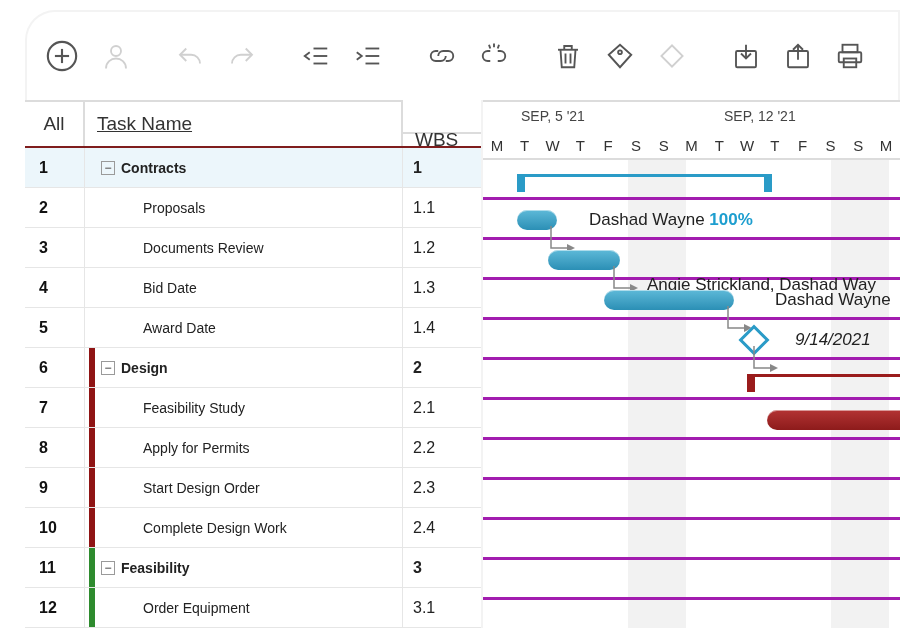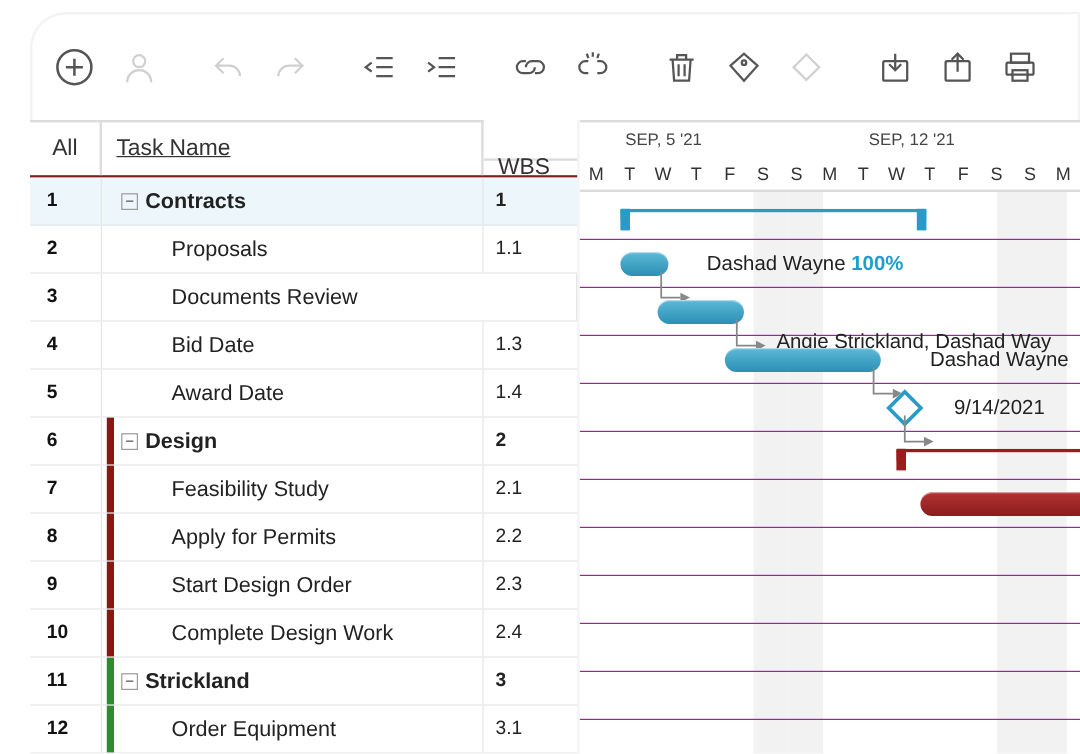--- a/index.html
+++ b/index.html
@@ -64,32 +64,32 @@
   .row.group .cell.c3 { font-weight: 700; }
   .row.selected { background: #ecf6fb; }
 
   .colorbar { width: 6px; height: 100%; flex: none; }
   .taskname-wrap { display: flex; align-items: center; gap: 6px; flex: 1; }
   .toggle {
     width: 14px; height: 14px; border: 1px solid #9a9a9a;
     display: inline-flex; align-items: center; justify-content: center;
     color: #7a7a7a; font-size: 12px; line-height: 1; flex: none;
   }
-  .task-name { font-size: 18px; color: #222; }
+  .task-name { font-size: 14px; color: #222; }
   .row.group .task-name { font-weight: 700; }
   .indent-group { margin-left: 6px; }
   .indent-child { margin-left: 48px; }
 
   
   .gantt-head { height: 60px; border-bottom: 2px solid #dcdcdc; border-top: 2px solid #dcdcdc; position: relative; }
   .month-label { position: absolute; top: 6px; font-size: 14px; color: #444; }
   .day-row { position: absolute; bottom: 4px; left: 0; right: 0; display: flex; }
   .day-row .d { width: 29px; text-align: center; font-size: 15px; color: #333; }
   .gantt-body { position: relative; }
-  .grow { height: 40px; position: relative; border-bottom: 1px solid #a21caf; }
+  .grow { height: 40px; position: relative; border-bottom: 3px solid #a21caf; }
   .weekend { position: absolute; top: 0; bottom: 0; background: #f2f2f2; width: 29px; }
   .gbody-cols { position: absolute; top: 0; bottom: 0; left: 0; right: 0; }
 
   .summary-bar {
     position: absolute; height: 10px; top: 14px;
     border: 3px solid; border-bottom: none; border-radius: 2px 2px 0 0;
   }
   .summary-bar::before, .summary-bar::after {
     content: ""; position: absolute; top: -3px; width: 8px; height: 18px;
     background: currentColor;
@@ -258,20 +258,21 @@
           <div class="cell c3">1.1</div>
         </div>
         <div class="row">
           <div class="cell c1">3</div>
           <div class="cell c2">
             <div class="colorbar"></div>
             <div class="taskname-wrap indent-child">
               <span class="task-name">Documents Review</span>
             </div>
           </div>
+          <div class="cell c3">1.2</div>
         </div>
         <div class="row">
           <div class="cell c1">4</div>
           <div class="cell c2">
             <div class="colorbar"></div>
             <div class="taskname-wrap indent-child">
               <span class="task-name">Bid Date</span>
             </div>
           </div>
           <div class="cell c3">1.3</div>
@@ -336,21 +337,21 @@
             </div>
           </div>
           <div class="cell c3">2.4</div>
         </div>
         <div class="row group">
           <div class="cell c1">11</div>
           <div class="cell c2">
             <div class="colorbar" style="background: rgb(46, 139, 46);"></div>
             <div class="taskname-wrap indent-group">
               <span class="toggle">−</span>
-              <span class="task-name">Strickland</span>
+              <span class="task-name">Feasibility</span>
             </div>
           </div>
           <div class="cell c3">3</div>
         </div>
         <div class="row">
           <div class="cell c1">12</div>
           <div class="cell c2">
             <div class="colorbar" style="background: rgb(46, 139, 46);"></div>
             <div class="taskname-wrap indent-child">
               <span class="task-name">Order Equipment</span>
@@ -415,21 +416,21 @@
         <div class="grow">
           <div class="bar " style="left: 121px; width: 130px;"></div>
           <div class="bar-label" style="left: 292px;">Dashad Wayne</div>
           <svg class="dep-arrow" width="60" height="50" style="left: 243px; top: 26px;">
             <path d="M2 0 L2 22 L18 22"></path>
             <path class="head" d="M18 18 L26 22 L18 26 Z"></path>
           </svg>
         </div>
         <div class="grow">
           <div class="diamond" style="left: 260px;"></div>
-          <div class="bar-label" style="left: 312px;">9/14/2021</div>
+          <div class="bar-label" style="left: 312px; font-style: italic;">9/14/2021</div>
           <svg class="dep-arrow" width="60" height="50" style="left: 269px; top: 26px;">
             <path d="M2 0 L2 22 L18 22"></path>
             <path class="head" d="M18 18 L26 22 L18 26 Z"></path>
           </svg>
         </div>
         <div class="grow">
           <div class="summary-bar summary-red" style="left: 264px; width: 180px;"></div>
         </div>
         <div class="grow">
           <div class="bar red" style="left: 284px; width: 180px;"></div>

